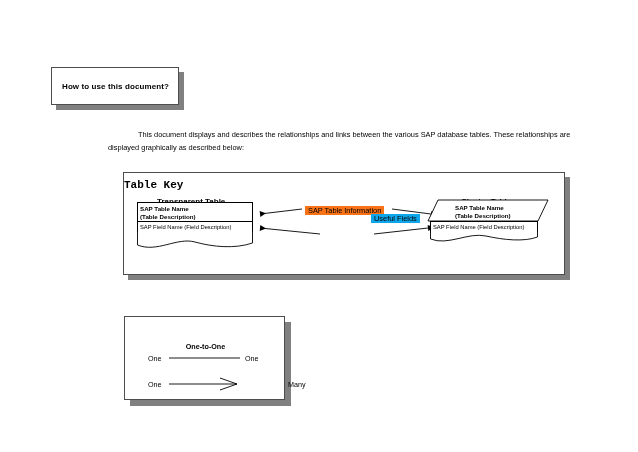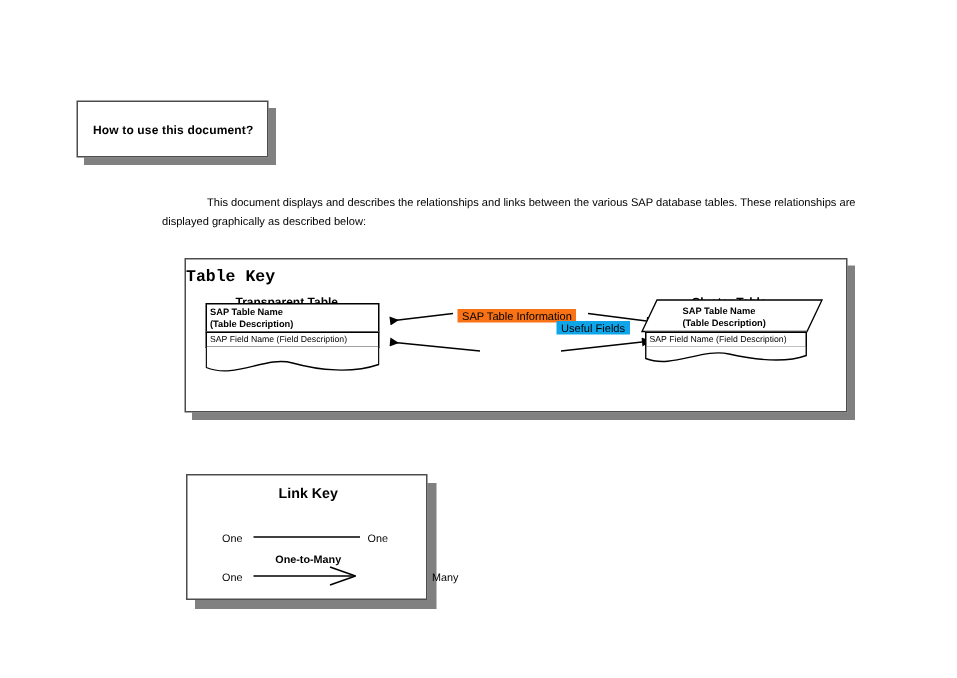--- a/index.html
+++ b/index.html
@@ -333,26 +333,25 @@
       <span>SAP Field Name (Field Description)</span>
     </div>
     <svg class="cl-tear" width="122" height="50" viewBox="0 0 122 50" style="left:3px;">
       <path d="M0.5,33 L0.5,41 C18,48 38,34 56,38 C74,42 94,44 107.5,39 L107.5,33" fill="#ffffff" stroke="#000" stroke-width="0.9"></path>
     </svg>
   </div>
 </div>
 
 <div class="shadow-plate" id="linkkey-shadow"></div>
 <div class="shadow-box" id="linkkey-box">
-  <div id="linkkey-title">Link Key</div>
-
+
+  <div id="oto-title">One-to-One</div>
   <div id="oto-left">One</div>
   <div id="oto-right">One</div>
 
-  <div id="otm-title">One-to-Many</div>
   <div id="otm-left">One</div>
   <div id="otm-right">Many</div>
 
   <svg id="linkkey-svg" width="161" height="84" viewBox="0 0 161 84">
 
     <line x1="44" y1="41" x2="115" y2="41" stroke="#000" stroke-width="0.9"></line>
 
     <line x1="44" y1="67" x2="112" y2="67" stroke="#000" stroke-width="0.9"></line>
 
     <path d="M112,67 L95,61" stroke="#000" stroke-width="0.9" fill="none"></path>

